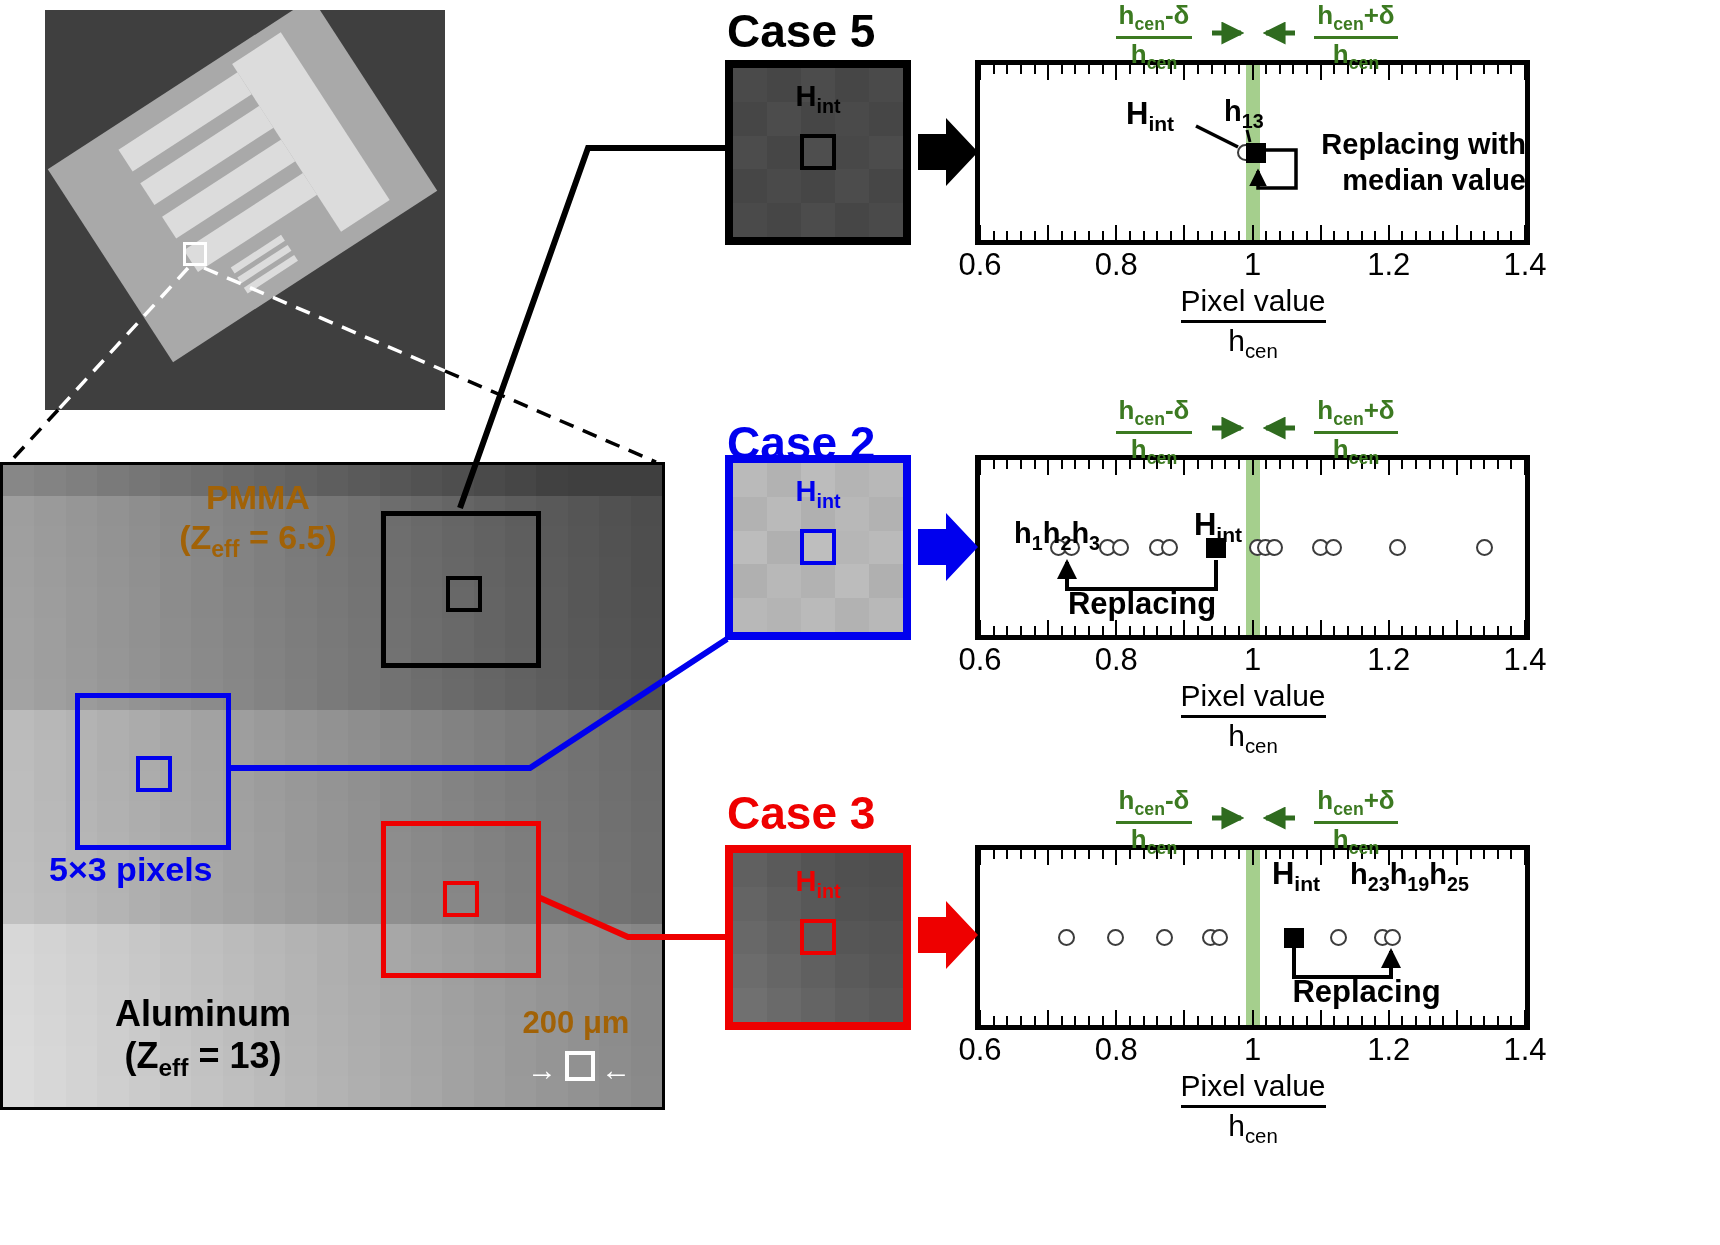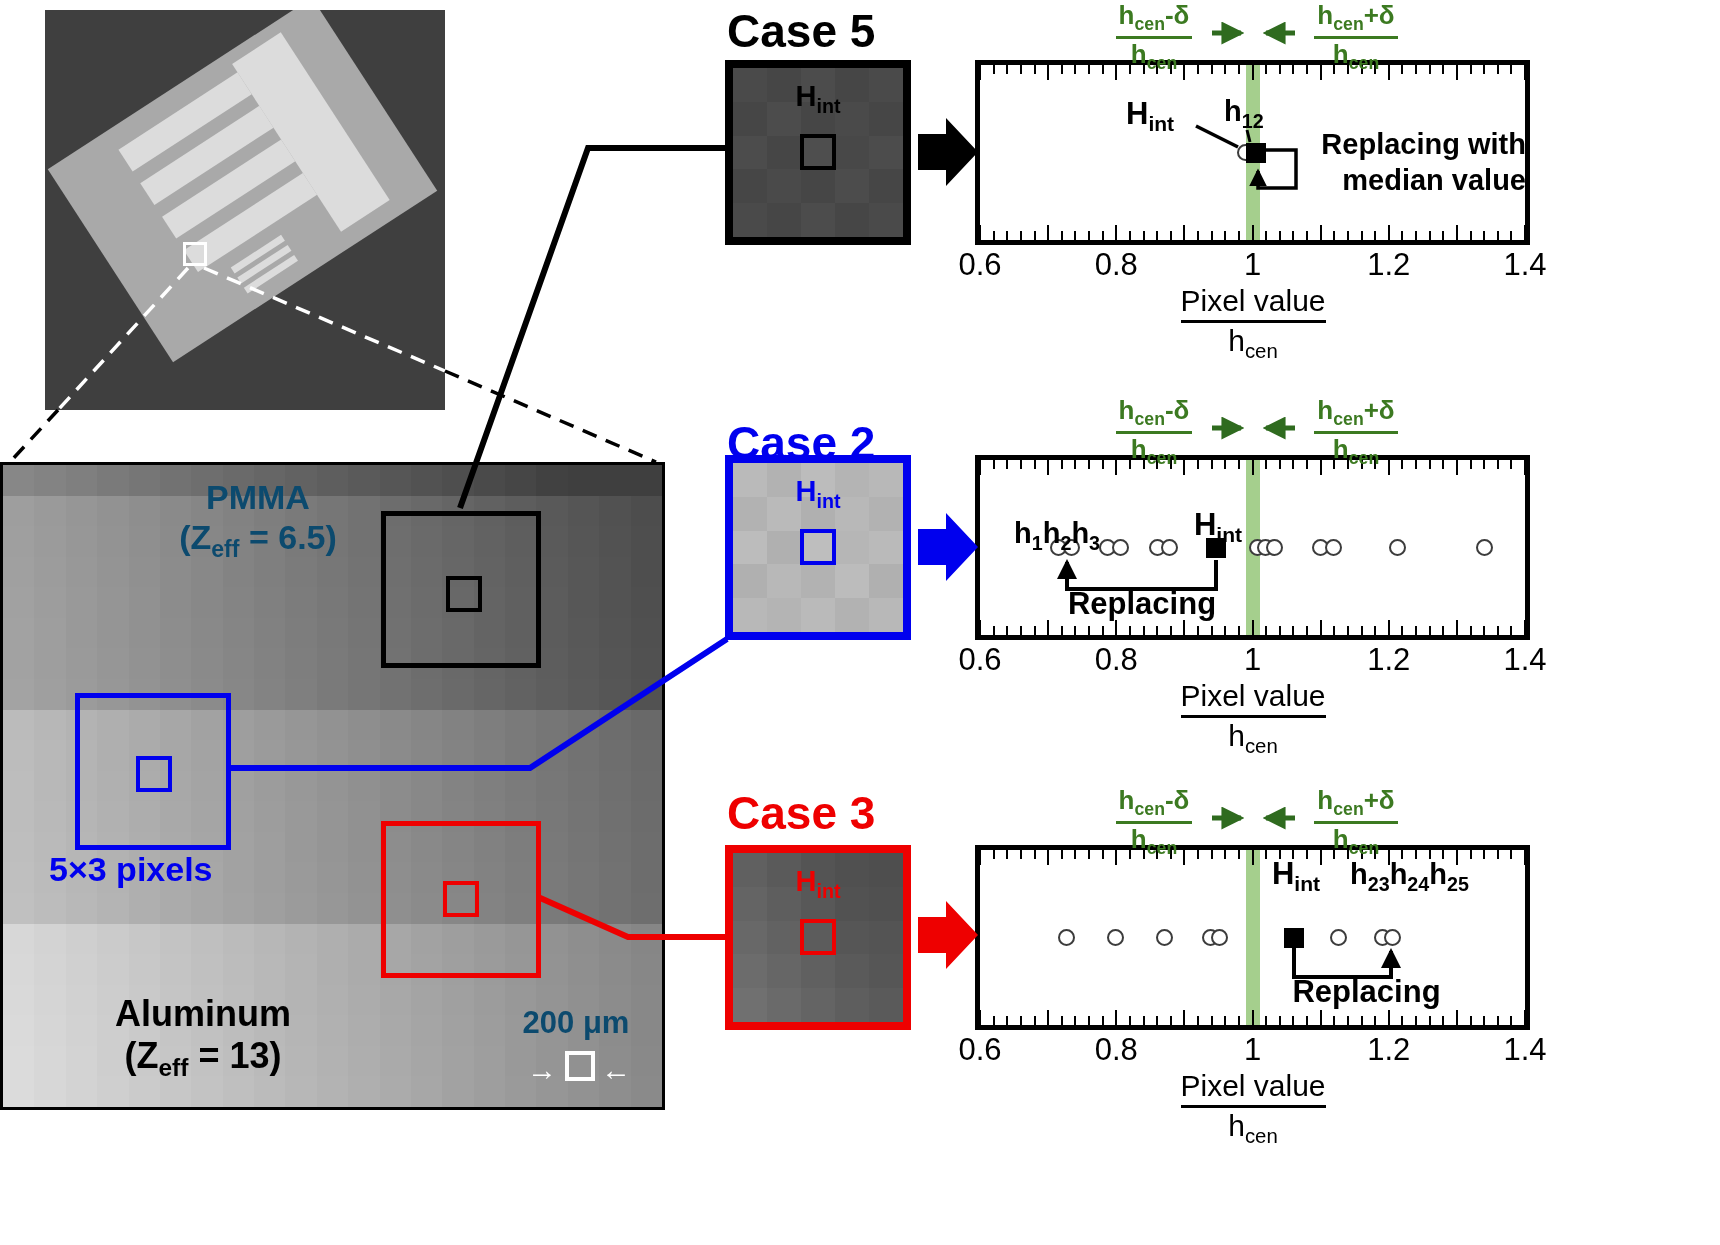--- a/index.html
+++ b/index.html
@@ -16,21 +16,21 @@
   .he-roi { position:absolute; left:138px; top:232px; width:24px; height:24px; border:3px solid #fff; }
 
   
   .zoom { left:0; top:462px; width:665px; height:648px; border:3px solid #000; }
   .zgrid { position:absolute; inset:0; display:grid; }
   .regbox { position:absolute; }
   .bk { border:5px solid #000; } .bb { border:5px solid #0000ee; } .br { border:5px solid #ee0000; }
   .pixsq { position:absolute; width:36px; height:36px; }
   .sk { border:4px solid #000; } .sb { border:4px solid #0000ee; } .sr { border:4px solid #ee0000; }
   .zlabel { position:absolute; font-weight:bold; text-align:center; line-height:1.18; }
-  .white { color:#0c4a6e; } .blue { color:#0000ee; }
+  .white { color:#a16207; } .blue { color:#0000ee; }
   .scale-sq { position:absolute; left:562px; top:586px; width:30px; height:30px; border:4px solid #fff; }
   .scale-ar { position:absolute; color:#fff; font-size:30px; font-weight:bold; }
 
   
   .case-label { font-size:46px; font-weight:800; }
   .c1 { color:#000; } .c2 { color:#0000ee; } .c3 { color:#ee0000; }
   .patch { width:186px; height:185px; border-style:solid; border-width:8px; }
   .pb1 { border-color:#000; } .pb2 { border-color:#0000ee; } .pb3 { border-color:#ee0000; }
   .patch-grid { position:absolute; inset:0; display:grid; grid-template-columns:repeat(5,1fr); grid-template-rows:repeat(5,1fr); }
   .patch-hint { position:absolute; left:0; right:0; top:12px; text-align:center; font-size:29px; font-weight:bold; }
@@ -1016,27 +1016,27 @@
 
     <line x1="1212" y1="33" x2="1241" y2="33" stroke="#2f6b1f" stroke-width="5" marker-end="url(#ahg)"></line>
     <line x1="1295" y1="33" x2="1266" y2="33" stroke="#2f6b1f" stroke-width="5" marker-end="url(#ahg)"></line>
     <line x1="1212" y1="428" x2="1241" y2="428" stroke="#2f6b1f" stroke-width="5" marker-end="url(#ahg)"></line>
     <line x1="1295" y1="428" x2="1266" y2="428" stroke="#2f6b1f" stroke-width="5" marker-end="url(#ahg)"></line>
     <line x1="1212" y1="818" x2="1241" y2="818" stroke="#2f6b1f" stroke-width="5" marker-end="url(#ahg)"></line>
     <line x1="1295" y1="818" x2="1266" y2="818" stroke="#2f6b1f" stroke-width="5" marker-end="url(#ahg)"></line>
   </svg>
 
   <div class="an" style="left:1126px;top:96px;font-size:31px"><span>H</span><sub>int</sub></div>
-  <div class="an" style="left:1224px;top:95px;font-size:29px"><span>h</span><sub>12</sub></div>
+  <div class="an" style="left:1224px;top:95px;font-size:29px"><span>h</span><sub>13</sub></div>
   <div class="an" style="left:1296px;top:126px;width:230px;font-size:29px;line-height:1.25;text-align:right">
     <div>Replacing with</div>
     <div>median value</div>
   </div>
 
   <div class="an" style="left:1014px;top:517px;font-size:29px"><span>h</span><sub>1</sub><span>h</span><sub>2</sub><span>h</span><sub>3</sub></div>
   <div class="an" style="left:1188px;top:507px;width:60px;text-align:center;font-size:31px"><span>H</span><sub>int</sub></div>
   <div class="an" style="left:1062px;top:586px;width:160px;text-align:center;font-size:31px">Replacing</div>
 
   <div class="an" style="left:1266px;top:856px;width:60px;text-align:center;font-size:31px"><span>H</span><sub>int</sub></div>
-  <div class="an" style="left:1350px;top:858px;font-size:29px"><span>h</span><sub>23</sub><span>h</span><sub>24</sub><span>h</span><sub>25</sub></div>
+  <div class="an" style="left:1350px;top:858px;font-size:29px"><span>h</span><sub>23</sub><span>h</span><sub>19</sub><span>h</span><sub>25</sub></div>
   <div class="an" style="left:1284px;top:974px;width:165px;text-align:center;font-size:31px">Replacing</div>
 
 </div>
 
 </body></html>

